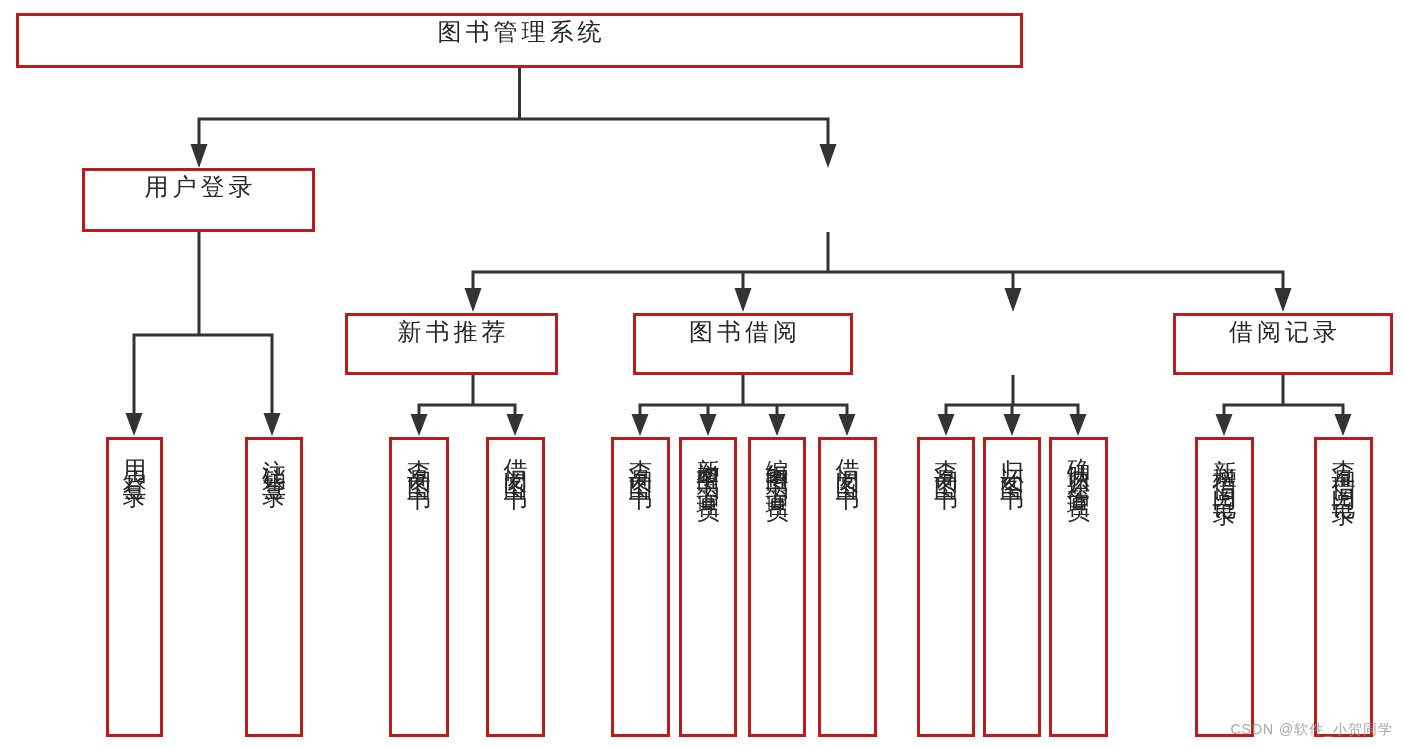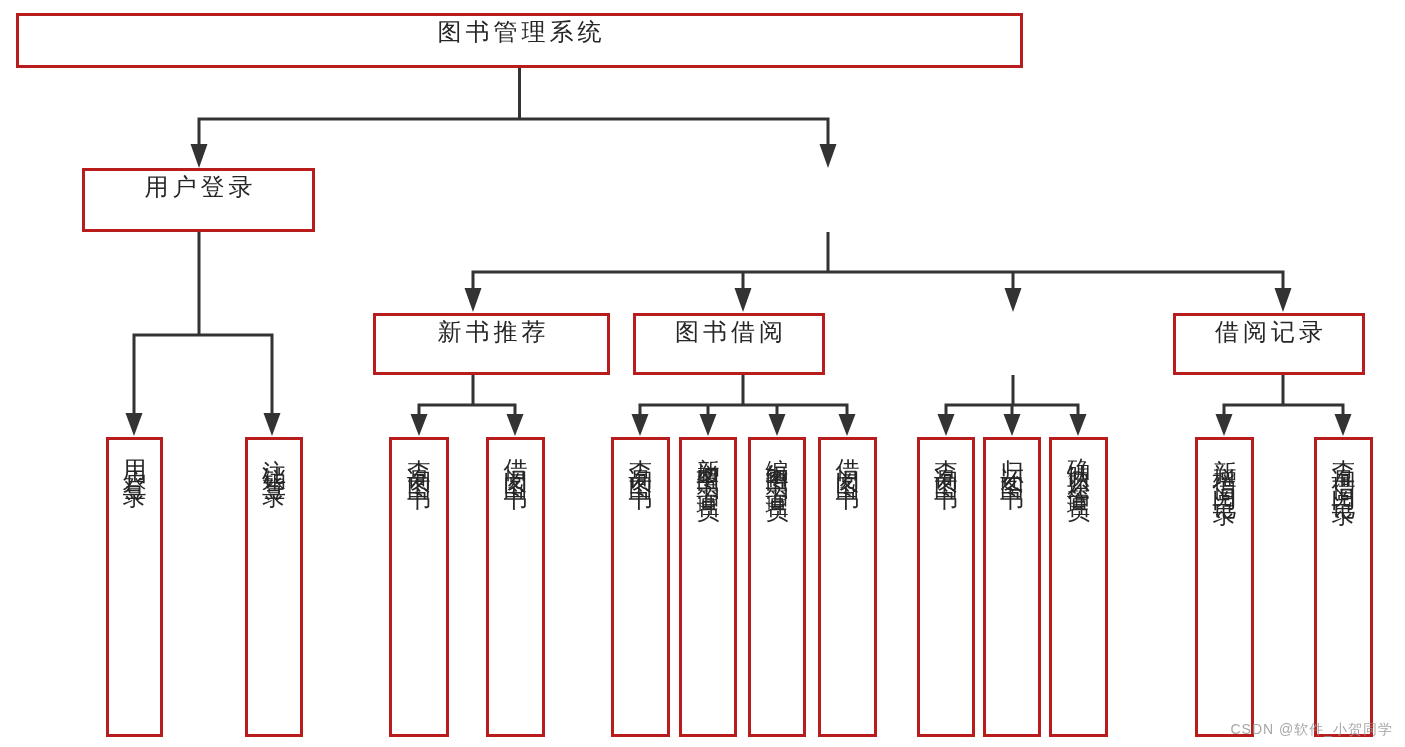--- a/index.html
+++ b/index.html
@@ -10,21 +10,21 @@
   .connectors{position:absolute;left:0;top:0;}
   .box{
     position:absolute;box-sizing:border-box;border:3px solid #b91c1c;background:#ffffff;
     display:flex;align-items:flex-start;justify-content:center;
   }
   .hlabel{
     font-size:24px;letter-spacing:4px;padding-left:4px;white-space:nowrap;color:#262626;
   }
   .root{left:16px;top:13px;width:1007px;height:55px;}
   .lv2{top:168px;height:64px;width:233px;}
-  .lv3{top:313px;height:62px;width:192px;}
+  .lv3{top:313px;height:62px;width:220px;}
   .leaf{top:437px;height:300px;}
   .vtext{
     writing-mode:vertical-rl;text-orientation:mixed;
     font-size:24px;letter-spacing:9px;line-height:1;white-space:nowrap;color:#262626;
   }
   .vtext.dense{font-size:23px;letter-spacing:6px;}
   .watermark{
     position:absolute;right:12px;bottom:8px;font-size:14px;letter-spacing:1px;
     color:rgba(150,150,150,0.85);white-space:nowrap;
   }
@@ -70,21 +70,21 @@
   </svg>
 
   <div class="box root">
     <span class="hlabel">图书管理系统</span>
   </div>
 
   <div class="box lv2" style="left:82px">
     <span class="hlabel">用户登录</span>
   </div>
 
-  <div class="box lv3" style="left:373px;width:237px">
+  <div class="box lv3" style="left:345px;width:213px">
     <span class="hlabel">新书推荐</span>
   </div>
   <div class="box lv3" style="left:633px">
     <span class="hlabel">图书借阅</span>
   </div>
   <div class="box lv3" style="left:1173px">
     <span class="hlabel">借阅记录</span>
   </div>
 
   <div class="box leaf" style="left:106px;width:57px">

